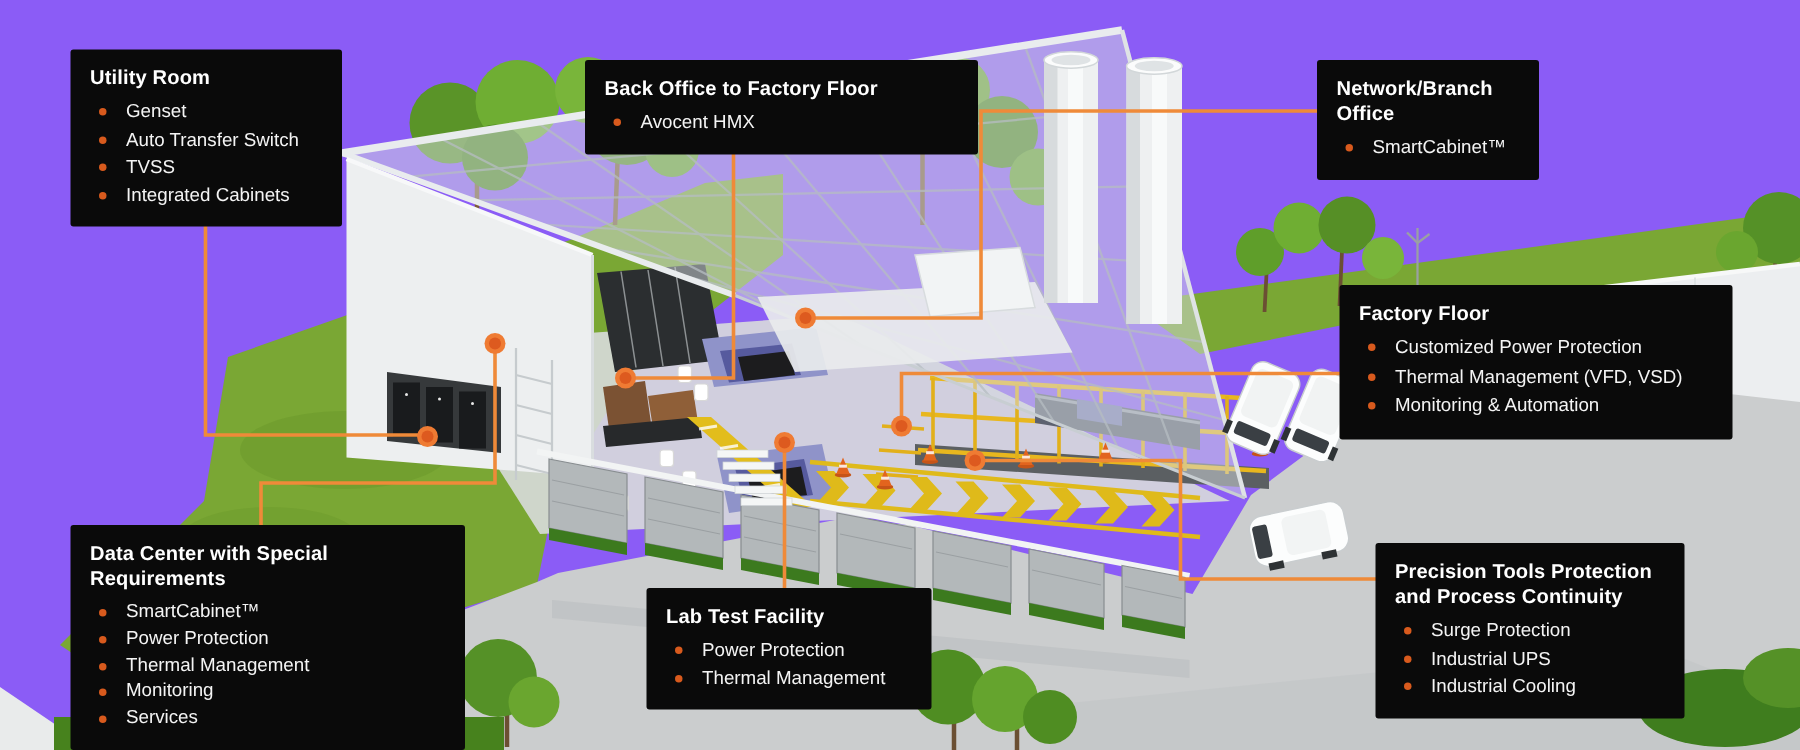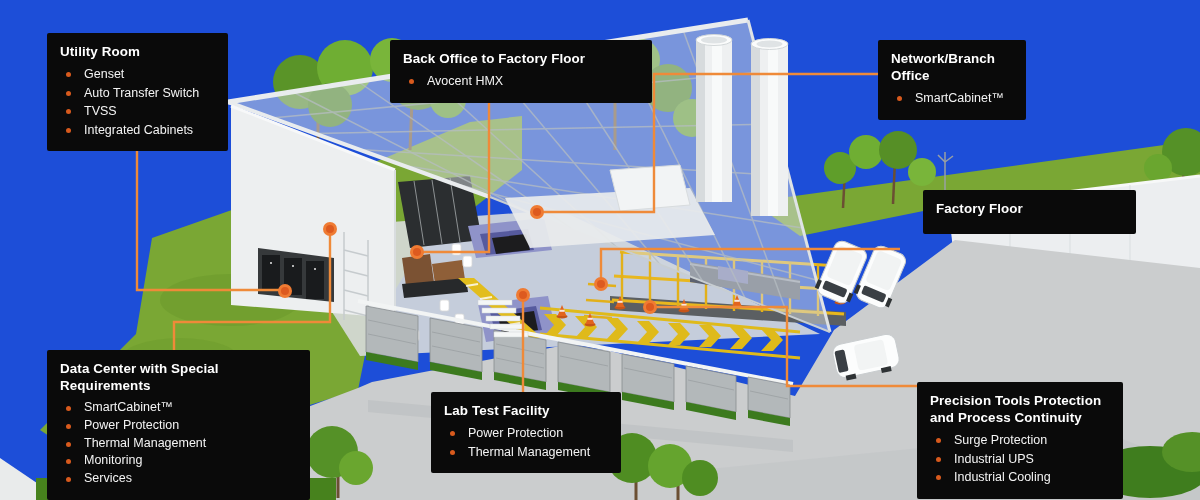--- a/index.html
+++ b/index.html
@@ -1,18 +1,18 @@
 <!DOCTYPE html>
 <html style="--line: #EF8A39; --dot-outer: #EF7B33; --dot-inner: #DD5A1F; --bullet: #D85A1D; --box-bg: #0A0A0A; --box-text: #FFFFFF;"><head>
 <meta charset="utf-8">
 <title>Facility Diagram</title>
 <style>
   html,body{margin:0;padding:0;background:#ffffff;}
   .stage{
-    position:relative;width:1200px;height:500px;overflow:hidden;background:#1d4ed8;
+    position:relative;width:1200px;height:500px;overflow:hidden;background:#8b5cf6;
     font-family:"Liberation Sans", sans-serif;
   }
   .scene{position:absolute;left:0;top:0;width:1200px;height:500px;display:block;}
   .callout{
     position:absolute;box-sizing:border-box;
     background:var(--box-bg,#0a0a0a);color:var(--box-text,#ffffff);
     padding:10px 13px 12px;border-radius:2px;
   }
   .callout h3{
     margin:0 0 5px;font-size:13.4px;line-height:17px;font-weight:bold;letter-spacing:.1px;
@@ -443,22 +443,33 @@
 
   <div class="callout" style="left:878px;top:40px;width:148px;">
     <h3>Network/Branch Office</h3>
     <ul>
         <li>
           <span>SmartCabinet™</span>
         </li>
       </ul>
   </div>
 
-  <div class="callout roomy" style="left:923px;top:190px;width:213px;">
+  <div class="callout roomy" style="left:893px;top:190px;width:262px;">
     <h3>Factory Floor</h3>
+    <ul>
+        <li>
+          <span>Customized Power Protection</span>
+        </li>
+        <li>
+          <span>Thermal Management (VFD, VSD)</span>
+        </li>
+        <li>
+          <span>Monitoring &amp; Automation</span>
+        </li>
+      </ul>
   </div>
 
   <div class="callout dense" style="left:47px;top:350px;width:263px;">
     <h3>Data Center with Special Requirements</h3>
     <ul>
         <li>
           <span>SmartCabinet™</span>
         </li>
         <li>
           <span>Power Protection</span>
@@ -480,21 +491,21 @@
     <ul>
         <li>
           <span>Power Protection</span>
         </li>
         <li>
           <span>Thermal Management</span>
         </li>
       </ul>
   </div>
 
-  <div class="callout" style="left:917px;top:362px;width:206px;margin-top:20px;">
+  <div class="callout" style="left:917px;top:362px;width:206px;">
     <h3>Precision Tools Protection and Process Continuity</h3>
     <ul>
         <li>
           <span>Surge Protection</span>
         </li>
         <li>
           <span>Industrial UPS</span>
         </li>
         <li>
           <span>Industrial Cooling</span>

